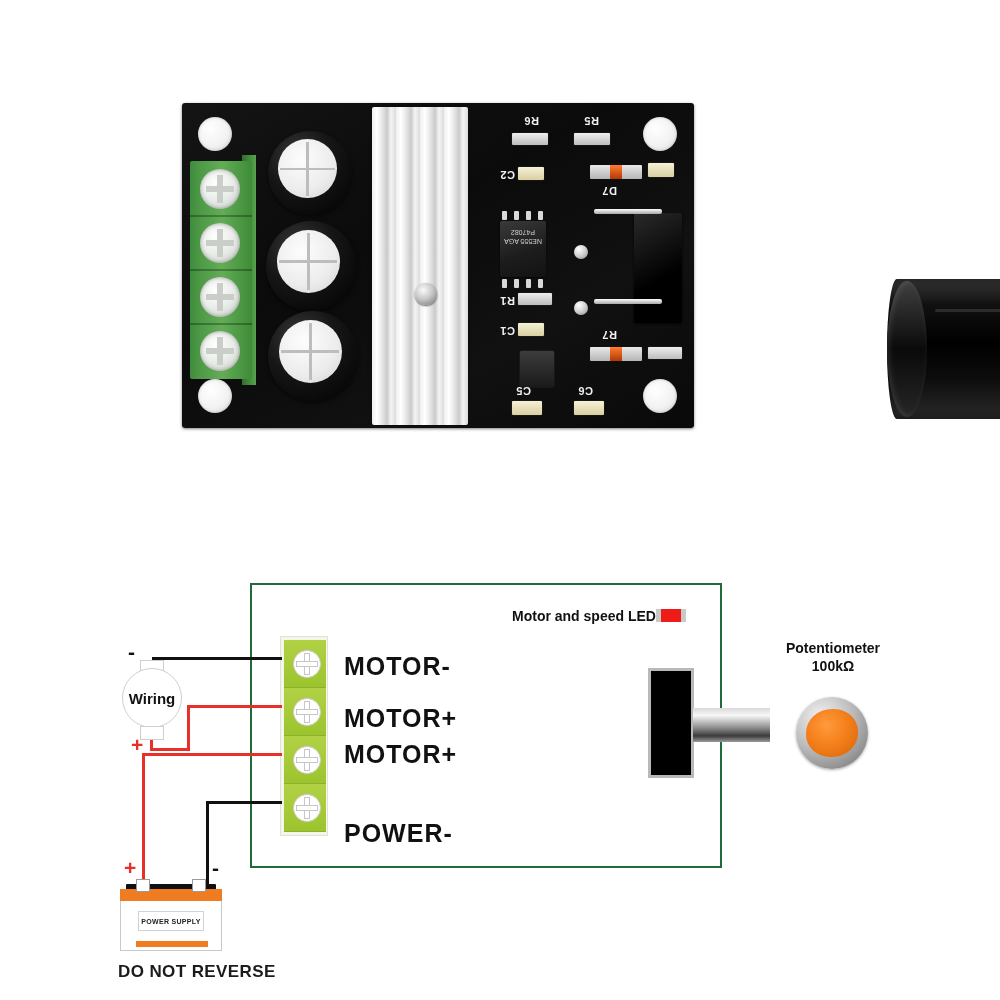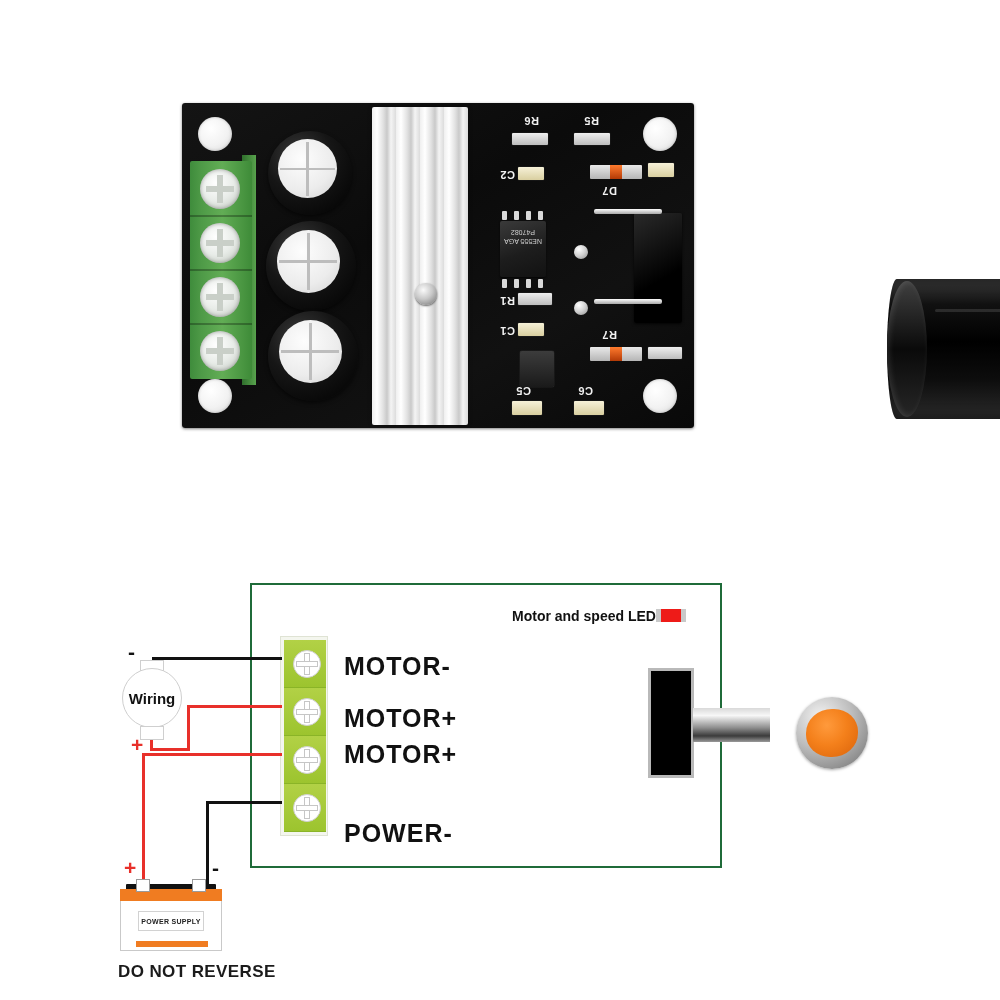--- a/index.html
+++ b/index.html
@@ -356,17 +356,21 @@
     <div class="bat-stripe"></div>
   </div>
   <div class="sign pos" style="left:124px;top:856px;">+</div>
   <div class="sign neg" style="left:212px;top:856px;">-</div>
   <div class="warn">DO NOT REVERSE</div>
 
   <div class="dpot">
     <div class="blk"></div>
     <div class="shaft"></div>
   </div>
+  <div class="potlabel">
+    <span>Potentiometer</span><br>
+    <span>100kΩ</span>
+  </div>
   <div class="potface">
     <div class="inner"></div>
   </div>
 
 </div>
 
 </body></html>

